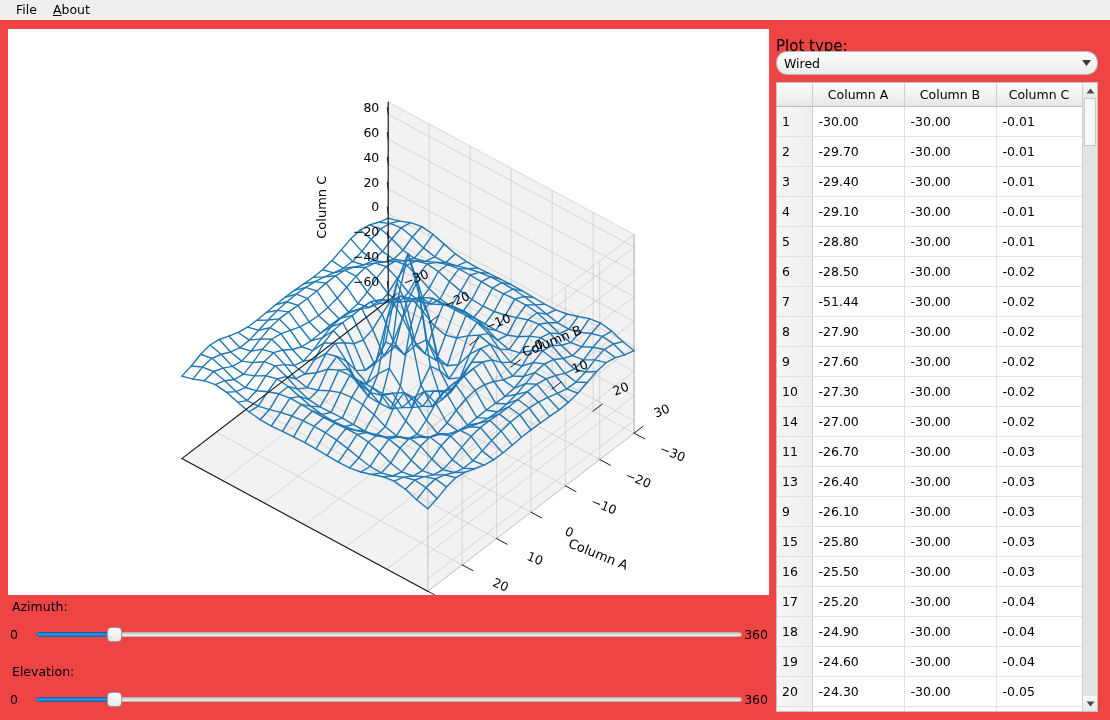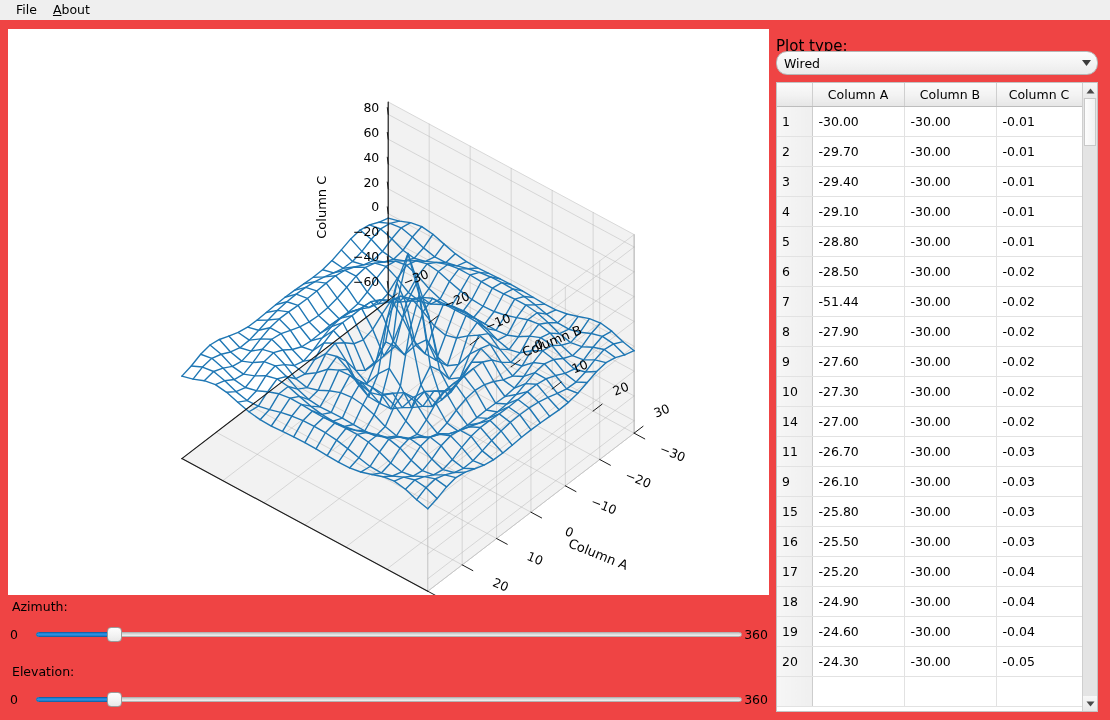--- a/index.html
+++ b/index.html
@@ -535,20 +535,26 @@
                 <td>-30.00</td>
                 <td>-0.02</td>
               </tr>
               <tr>
                 <td class="rownum">11</td>
                 <td>-26.70</td>
                 <td>-30.00</td>
                 <td>-0.03</td>
               </tr>
               <tr>
+                <td class="rownum">13</td>
+                <td>-26.40</td>
+                <td>-30.00</td>
+                <td>-0.03</td>
+              </tr>
+              <tr>
                 <td class="rownum">9</td>
                 <td>-26.10</td>
                 <td>-30.00</td>
                 <td>-0.03</td>
               </tr>
               <tr>
                 <td class="rownum">15</td>
                 <td>-25.80</td>
                 <td>-30.00</td>
                 <td>-0.03</td>

